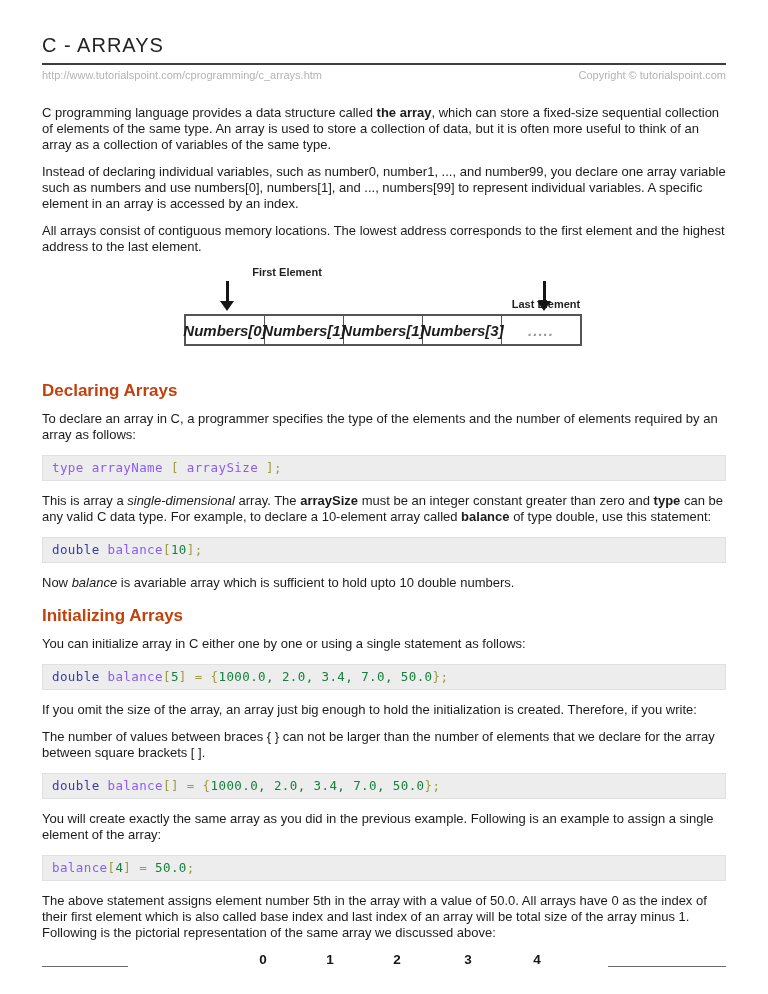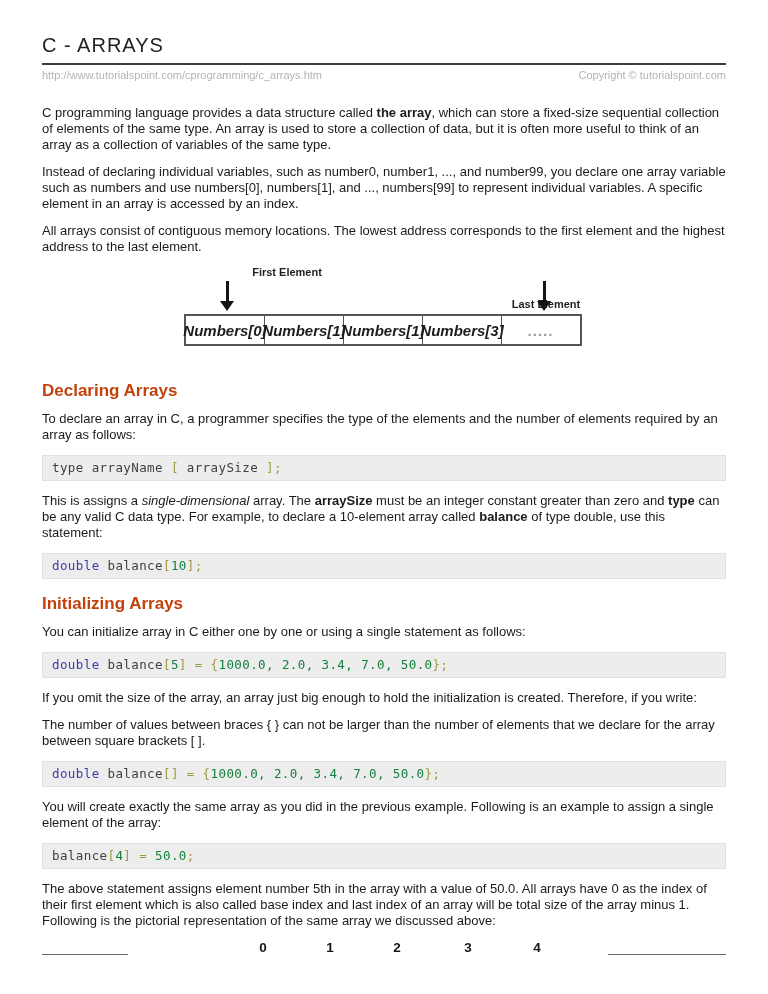--- a/index.html
+++ b/index.html
@@ -33,21 +33,21 @@
     background: #ededed;
     border: 1px solid #e0e0e0;
     margin: 12px 0;
     padding: 5px 9px;
     font-family: "DejaVu Sans Mono", monospace;
     font-size: 12.5px;
     line-height: 14px;
     letter-spacing: 0.4px;
     white-space: pre;
   }
-  .tok-plain { color: #404040; }
+  .tok-plain { color: #8b5cf6; }
   .tok-kw    { color: #3a3aae; }
   .tok-num   { color: #15803d; }
   .tok-punct { color: #9d9b40; }
 
   
   .diagram { position: relative; height: 100px; margin: 4px 0 10px; }
   .diag-box { position: relative; width: 400px; height: 96px; margin: 0 auto; }
   .diag-label {
     position: absolute; top: 0;
     transform: translateX(-50%);
@@ -124,22 +124,23 @@
             <div class="diag-cell">Numbers[1]</div>
             <div class="diag-cell">Numbers[1]</div>
             <div class="diag-cell">Numbers[3]</div>
             <div class="diag-cell last">.....</div>
           </div>
         </div>
       </div>
       <h2 class="section-heading">Declaring Arrays</h2>
       <p class="para"><span>To declare an array in C, a programmer specifies the type of the elements and the number of elements required by an array as follows:</span></p>
       <pre class="code"><span class="tok-plain">type arrayName </span><span class="tok-punct">[</span><span class="tok-plain"> arraySize </span><span class="tok-punct">];</span></pre>
-      <p class="para"><span>This is assigns a </span><i>single-dimensional</i><span> array. The </span><b>arraySize</b><span> must be an integer constant greater than zero and </span><b>type</b><span> can be any valid C data type. For example, to declare a 10-element array called </span><b>balance</b><span> of type double, use this statement:</span></p>
+      <p class="para"><span>This is array a </span><i>single-dimensional</i><span> array. The </span><b>arraySize</b><span> must be an integer constant greater than zero and </span><b>type</b><span> can be any valid C data type. For example, to declare a 10-element array called </span><b>balance</b><span> of type double, use this statement:</span></p>
       <pre class="code"><span class="tok-kw">double</span><span class="tok-plain"> balance</span><span class="tok-punct">[</span><span class="tok-num">10</span><span class="tok-punct">];</span></pre>
+      <p class="para"><span>Now </span><i>balance</i><span> is avariable array which is sufficient to hold upto 10 double numbers.</span></p>
       <h2 class="section-heading">Initializing Arrays</h2>
       <p class="para"><span>You can initialize array in C either one by one or using a single statement as follows:</span></p>
       <pre class="code"><span class="tok-kw">double</span><span class="tok-plain"> balance</span><span class="tok-punct">[</span><span class="tok-num">5</span><span class="tok-punct">] = {</span><span class="tok-num">1000.0, 2.0, 3.4, 7.0, 50.0</span><span class="tok-punct">};</span></pre>
       <p class="para"><span>If you omit the size of the array, an array just big enough to hold the initialization is created. Therefore, if you write:</span></p>
       <p class="para"><span>The number of values between braces { } can not be larger than the number of elements that we declare for the array between square brackets [ ].</span></p>
       <pre class="code"><span class="tok-kw">double</span><span class="tok-plain"> balance</span><span class="tok-punct">[] = {</span><span class="tok-num">1000.0, 2.0, 3.4, 7.0, 50.0</span><span class="tok-punct">};</span></pre>
       <p class="para"><span>You will create exactly the same array as you did in the previous example. Following is an example to assign a single element of the array:</span></p>
       <pre class="code"><span class="tok-plain">balance</span><span class="tok-punct">[</span><span class="tok-num">4</span><span class="tok-punct">] = </span><span class="tok-num">50.0</span><span class="tok-punct">;</span></pre>
       <p class="para"><span>The above statement assigns element number 5th in the array with a value of 50.0. All arrays have 0 as the index of their first element which is also called base index and last index of an array will be total size of the array minus 1. Following is the pictorial representation of the same array we discussed above:</span></p>
       <div class="ruler">

